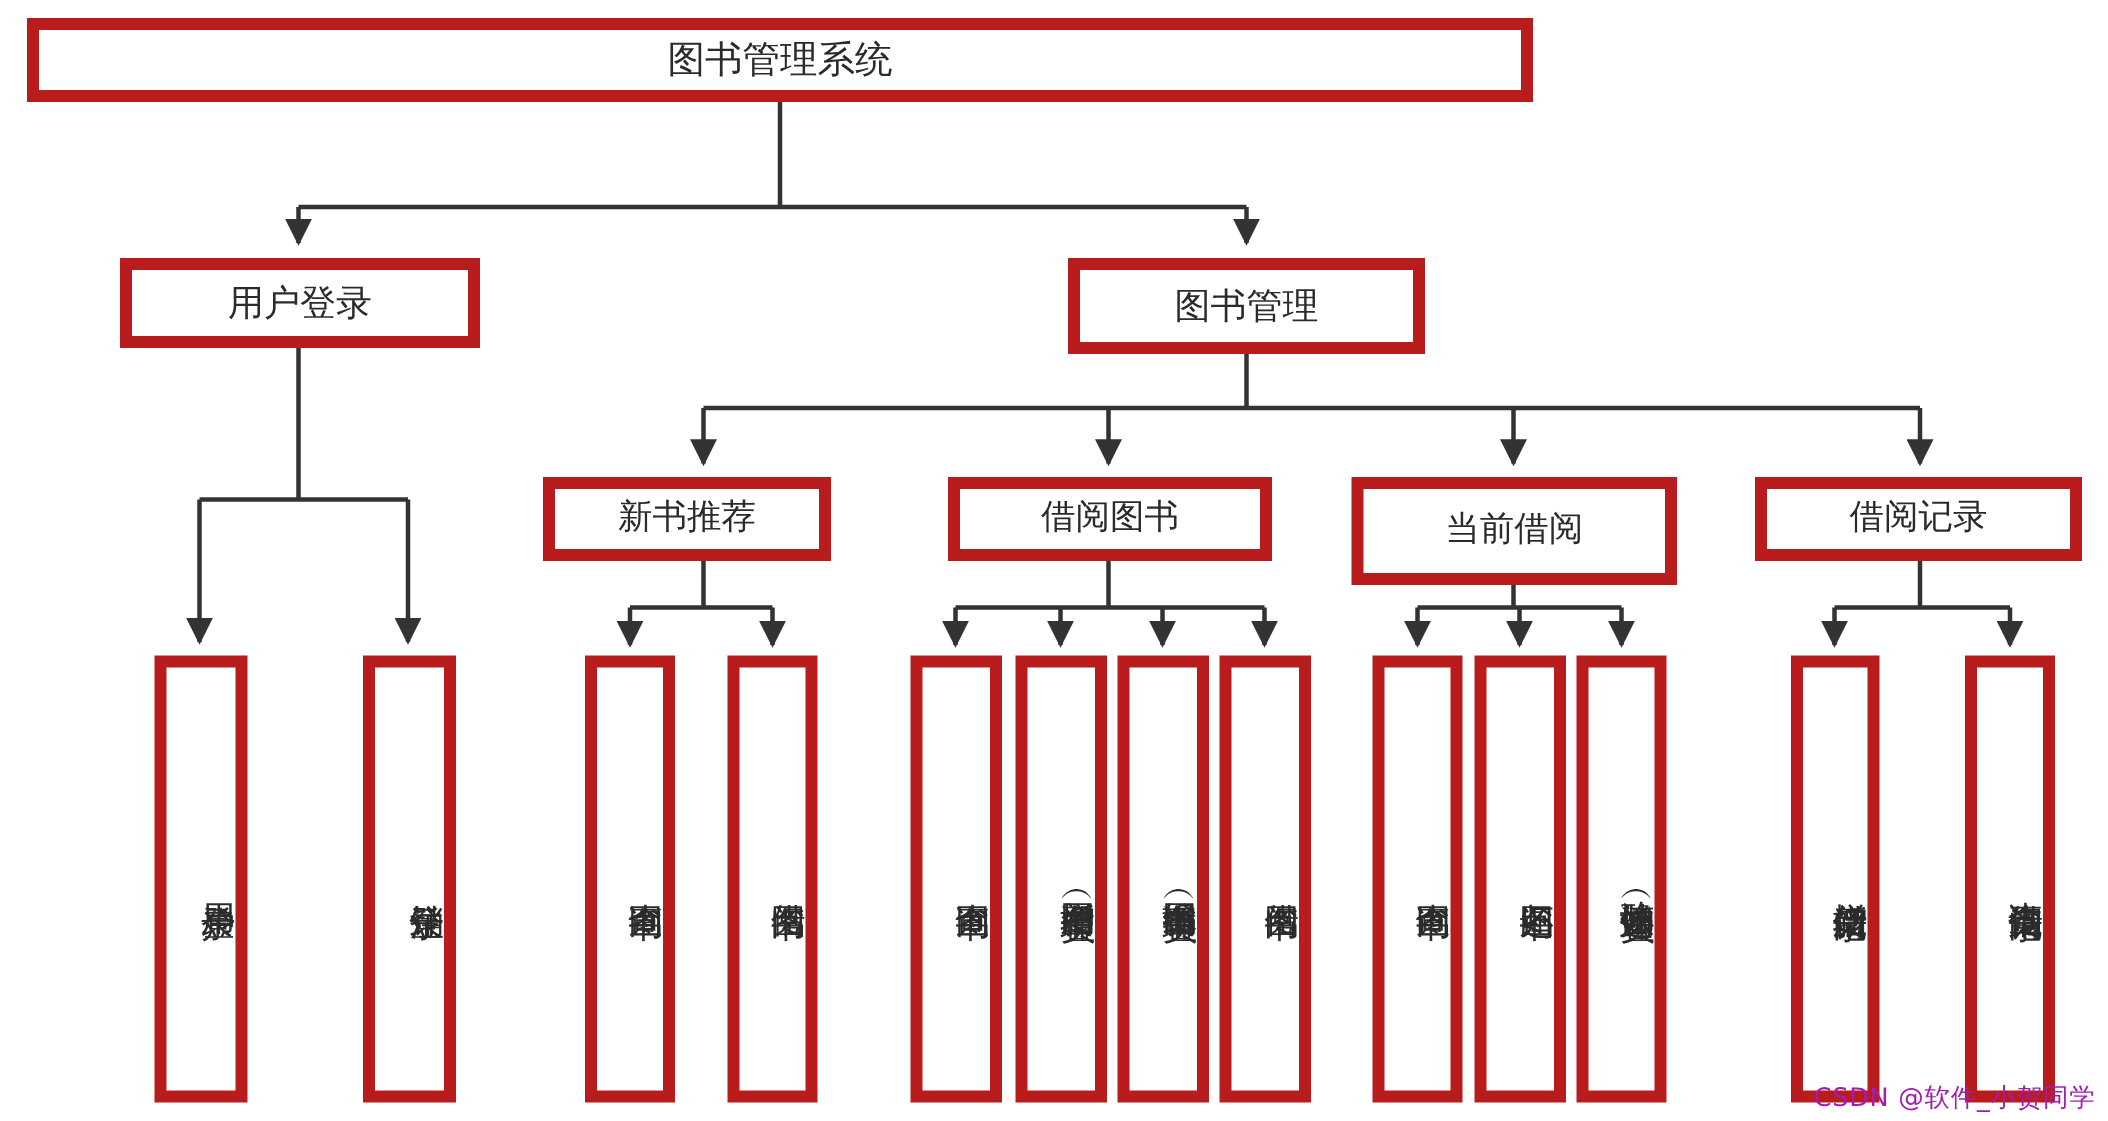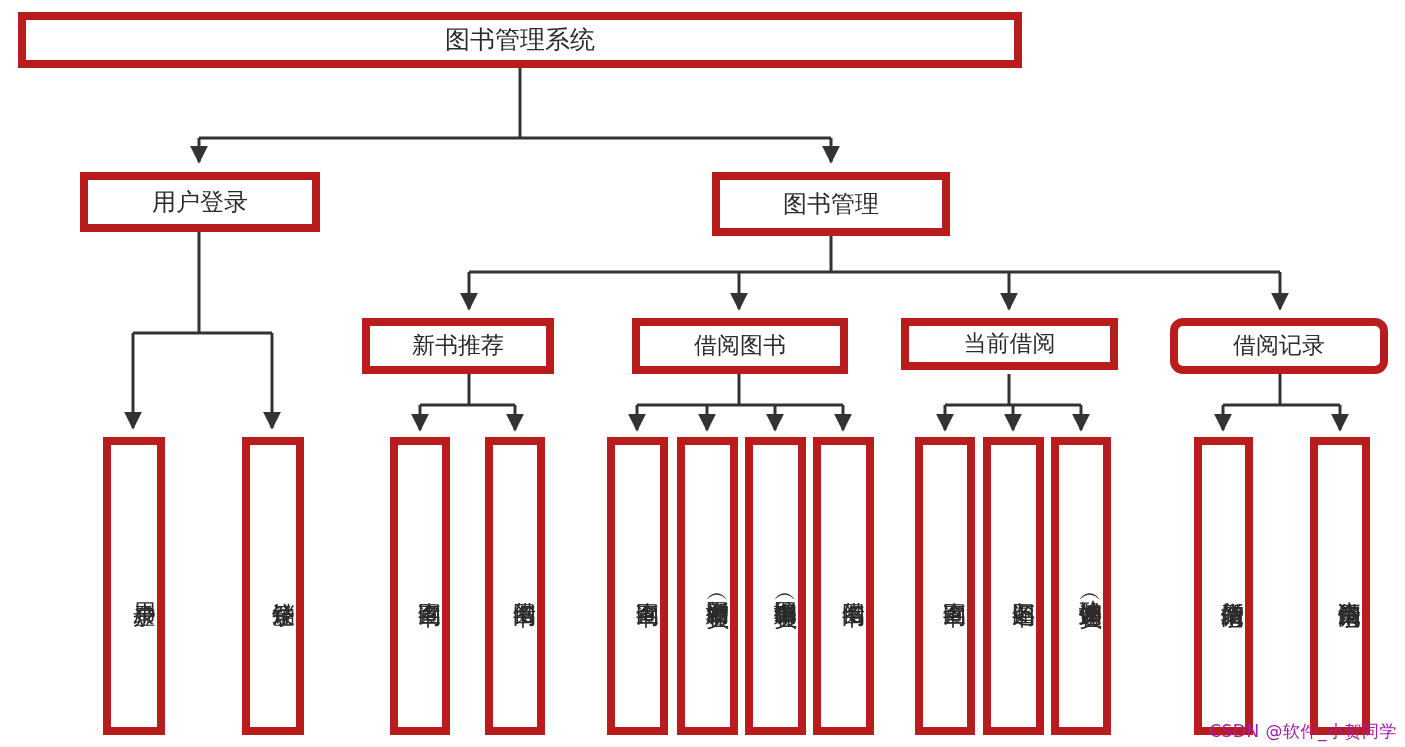--- a/index.html
+++ b/index.html
@@ -126,24 +126,24 @@
   <div class="node level2" style="left:712px;top:172px;width:238px;height:64px;">
     <span class="label">图书管理</span>
   </div>
 
   <div class="node level3" style="left:362px;top:318px;width:192px;height:56px;">
     <span class="label">新书推荐</span>
   </div>
   <div class="node level3" style="left:632px;top:318px;width:216px;height:56px;">
     <span class="label">借阅图书</span>
   </div>
-  <div class="node level3" style="left:901px;top:318px;width:217px;height:52px;">
+  <div class="node level3" style="left:901px;top:318px;width:217px;height:72px;">
     <span class="label">当前借阅</span>
   </div>
-  <div class="node level3" style="left:1170px;top:318px;width:218px;height:56px;border-radius:13px;">
+  <div class="node level3" style="left:1170px;top:318px;width:218px;height:56px;">
     <span class="label">借阅记录</span>
   </div>
 
   <div class="node leaf" style="left:103px;top:437px;width:62px;height:298px;">
     <span class="label">用户登录</span>
   </div>
   <div class="node leaf" style="left:242px;top:437px;width:62px;height:298px;">
     <span class="label">注销登录</span>
   </div>
 

